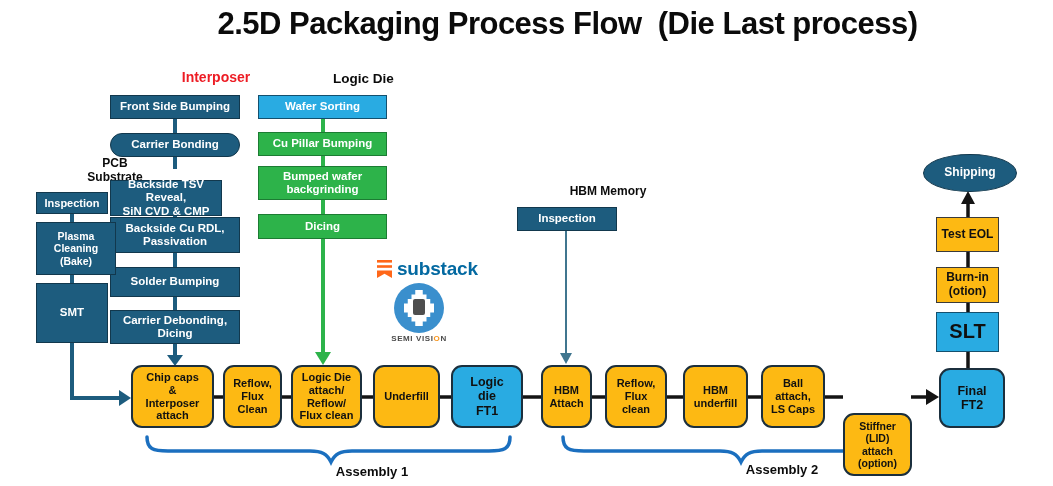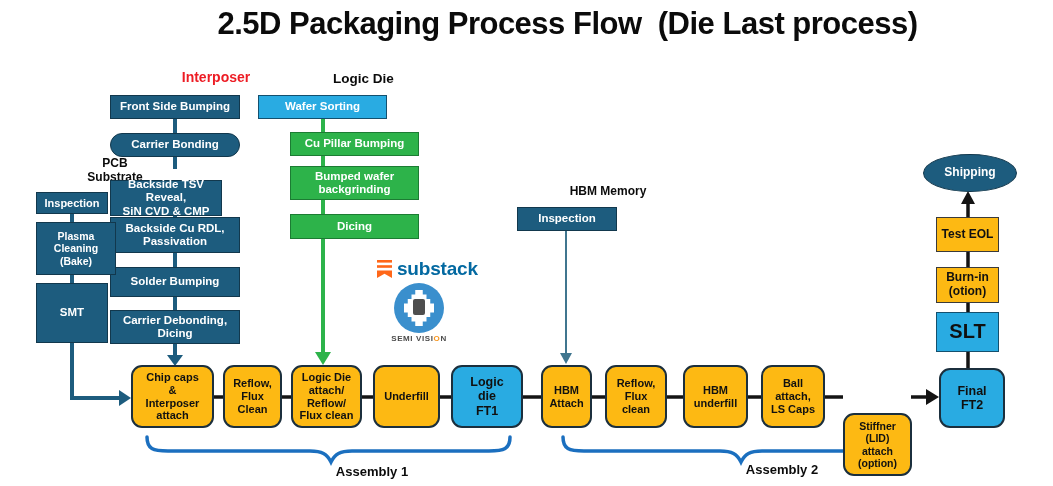--- a/index.html
+++ b/index.html
@@ -5,21 +5,21 @@
   html,body{margin:0;padding:0;background:#ffffff;}
   #stage{position:relative;width:1053px;height:486px;background:#ffffff;overflow:hidden;
          font-family:"Liberation Sans","DejaVu Sans",sans-serif;}
   .abs{position:absolute;margin-left:41px;}
   #title{left:0;top:6px;width:1053px;text-align:center;font-size:31px;font-weight:bold;
          color:#0b0b0b;white-space:pre;letter-spacing:-0.5px;z-index:2;}
   .colhdr{font-weight:bold;text-align:center;white-space:pre-line;z-index:2;}
   .box{position:absolute;display:flex;align-items:center;justify-content:center;text-align:center;
        font-weight:bold;white-space:pre-line;line-height:1.16;z-index:2;box-sizing:border-box;}
   .teal{background:#1d5c7e;border:1px solid #12384d;color:#ffffff;font-size:11.5px;}
-  .green{background:#2db34a;border:1px solid #1c7c33;color:#ffffff;font-size:11.5px;margin-left:32px;}
+  .green{background:#2db34a;border:1px solid #1c7c33;color:#ffffff;font-size:11.5px;}
   .lblue{background:#29abe2;border:1px solid #14506e;color:#ffffff;font-size:11.5px;}
   .round{border-radius:11px;border:2px solid #1b2f3d;font-size:11px;color:#111111;}
   .yellow{background:#fdb913;}
   .bluestep{background:#29abe2;color:#101010;font-size:12.5px;}
   .sqyellow{background:#fdb913;border:1.5px solid #3a3a3a;color:#111111;font-size:12px;}
   .ellipse{background:#1d5c7e;border:1px solid #12384d;border-radius:50%;color:#ffffff;font-size:12px;}
   svg.layer{position:absolute;left:0;top:0;z-index:1;}
   .bracelabel{font-weight:bold;font-size:13px;color:#0b0b0b;text-align:center;z-index:2;}
   #substack{left:336px;top:257px;height:23px;display:flex;align-items:center;gap:5px;z-index:2;}
   #substack .word{font-size:19px;font-weight:600;color:#0369a1;letter-spacing:-0.2px;}

